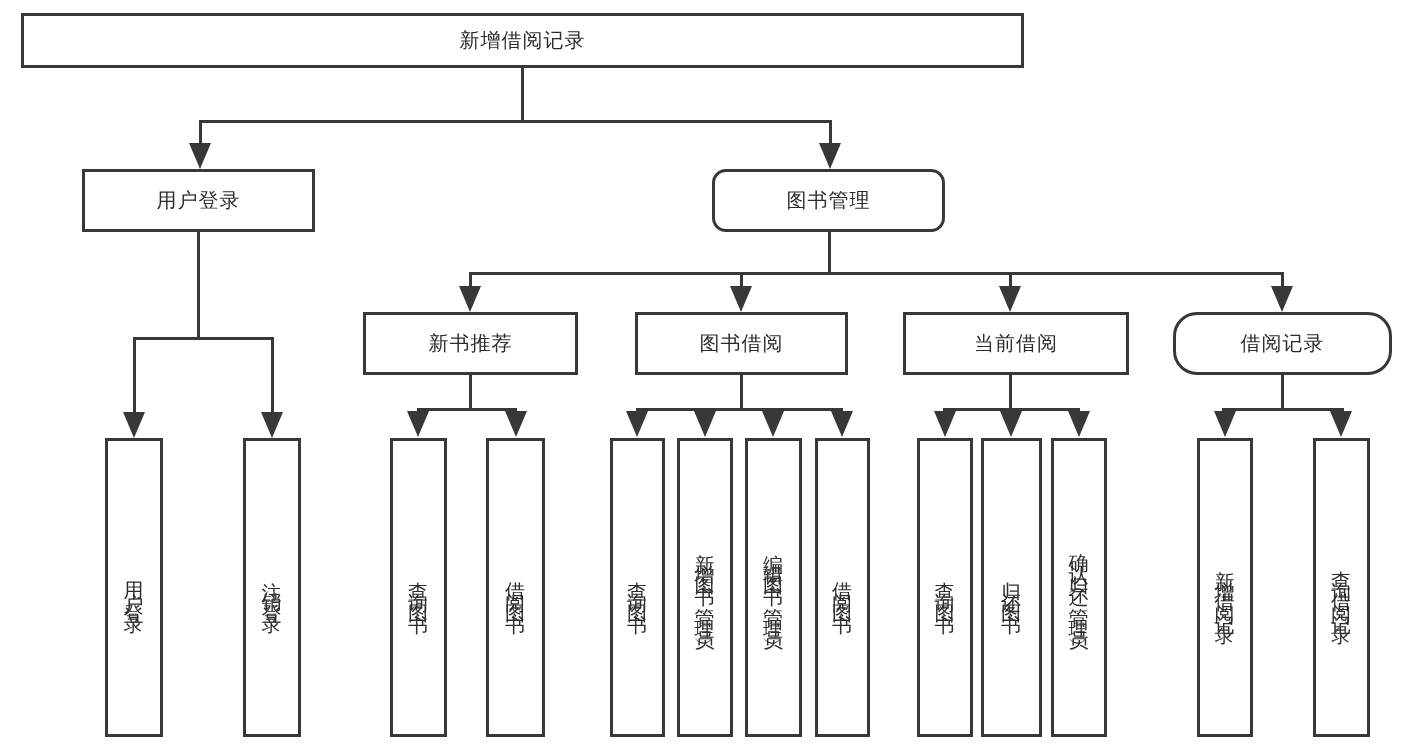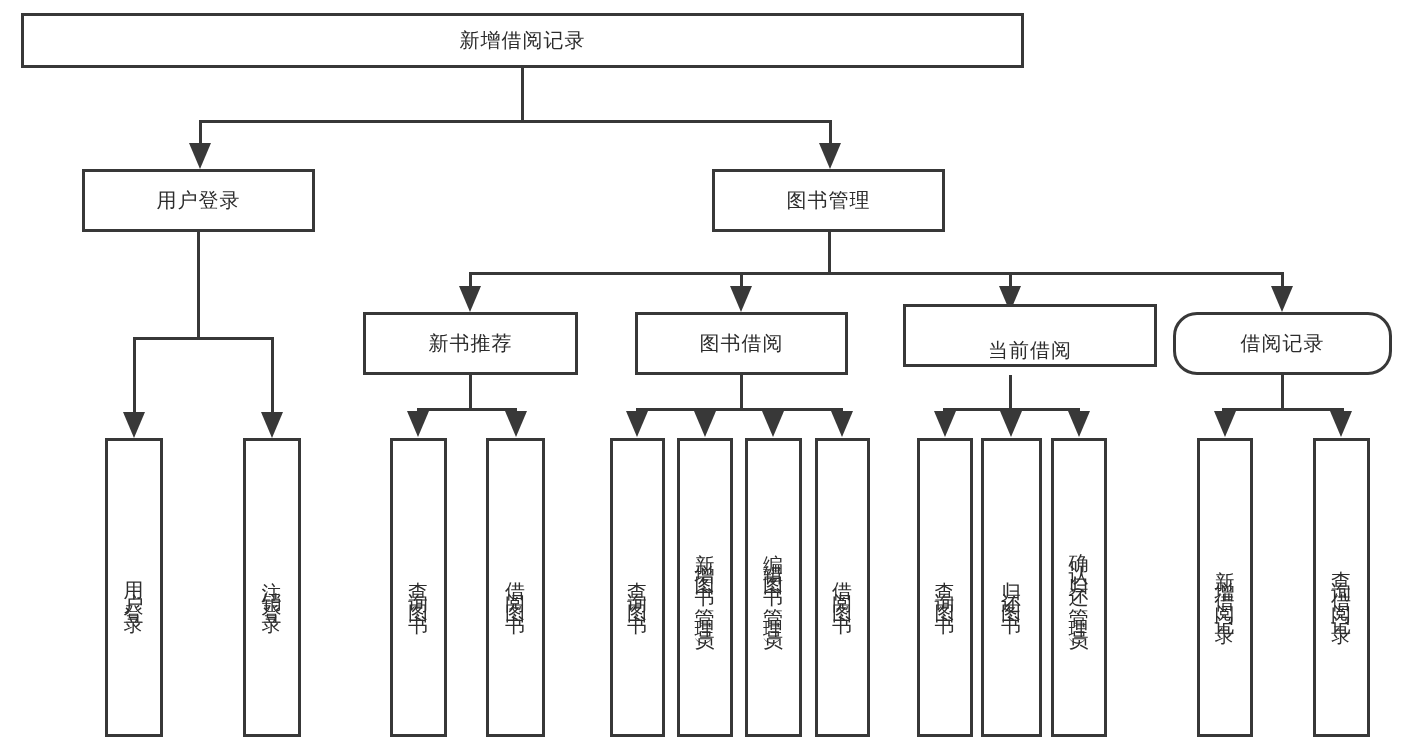--- a/index.html
+++ b/index.html
@@ -65,21 +65,21 @@
   <div class="vl" style="left:521px;top:68px;height:52px;"></div>
   <div class="hl" style="left:199px;top:120px;width:633px;"></div>
   <div class="vl" style="left:199px;top:120px;height:25px;"></div>
   <div class="arrow" style="left:189px;top:143px;"></div>
   <div class="vl" style="left:829px;top:120px;height:25px;"></div>
   <div class="arrow" style="left:819px;top:143px;"></div>
 
   <div class="box h" style="left:82px;top:169px;width:233px;height:63px;">
     <span>用户登录</span>
   </div>
-  <div class="box h" style="left:712px;top:169px;width:233px;height:63px;">
+  <div class="box h" style="left:712px;top:169px;width:233px;height:63px;border-radius:14px;">
     <span>图书管理</span>
   </div>
 
   <div class="vl" style="left:197px;top:232px;height:105px;"></div>
   <div class="hl" style="left:133px;top:337px;width:141px;"></div>
   <div class="vl" style="left:133px;top:337px;height:76px;"></div>
   <div class="arrow" style="left:123px;top:412px;"></div>
   <div class="vl" style="left:271px;top:337px;height:76px;"></div>
   <div class="arrow" style="left:261px;top:412px;"></div>
 
@@ -100,21 +100,21 @@
   <div class="arrow" style="left:999px;top:286px;"></div>
   <div class="vl" style="left:1281px;top:272px;height:16px;"></div>
   <div class="arrow" style="left:1271px;top:286px;"></div>
 
   <div class="box h" style="left:363px;top:312px;width:215px;height:63px;">
     <span>新书推荐</span>
   </div>
   <div class="box h" style="left:635px;top:312px;width:213px;height:63px;">
     <span>图书借阅</span>
   </div>
-  <div class="box h" style="left:903px;top:304px;width:254px;height:63px;align-items:flex-end;">
+  <div class="box h" style="left:903px;top:312px;width:226px;height:63px;">
     <span>当前借阅</span>
   </div>
   <div class="box h" style="left:1173px;top:312px;width:219px;height:63px;border-radius:24px;">
     <span>借阅记录</span>
   </div>
 
   <div class="vl" style="left:469px;top:375px;height:33px;"></div>
   <div class="hl" style="left:417px;top:408px;width:100px;"></div>
   <div class="arrow" style="left:407px;top:411px;"></div>
   <div class="arrow" style="left:505px;top:411px;"></div>

